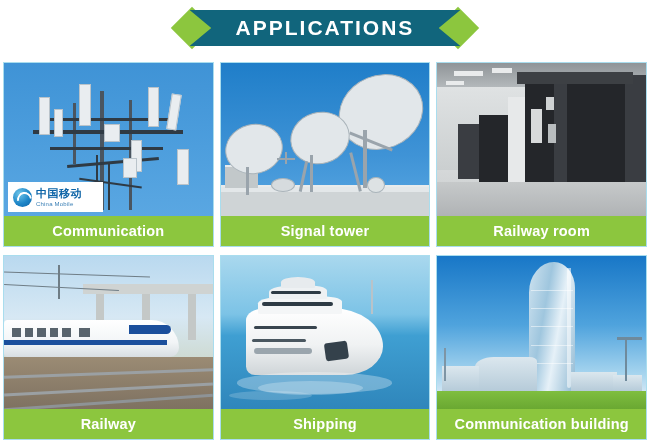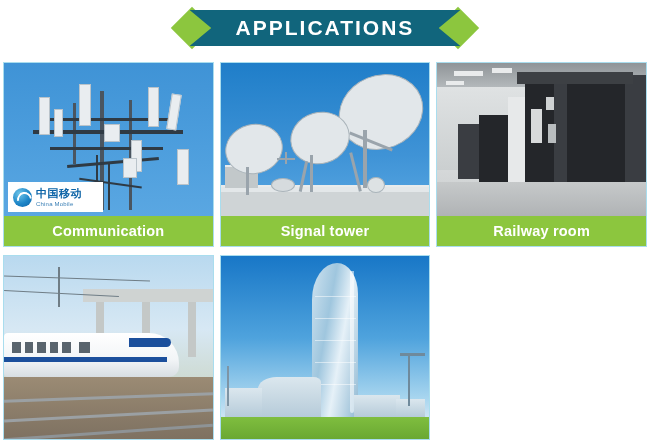--- a/index.html
+++ b/index.html
@@ -259,22 +259,52 @@
           <div class="platform" style="left:22%;top:47%;width:4%;height:6%;background:#59646d;"></div>
           <div class="platform" style="left:28%;top:47%;width:4%;height:6%;background:#59646d;"></div>
           <div class="platform" style="left:36%;top:47%;width:5%;height:6%;background:#59646d;"></div>
 
           <div class="track" style="left:0;bottom:0;width:100%;height:34%;background:linear-gradient(180deg,#9b8b74 0%,#7e7161 100%);"></div>
           <div class="rail-line" style="left:0;bottom:22%;width:100%;height:3px;background:#9ba0a3;transform:rotate(-2deg);"></div>
           <div class="rail-line" style="left:0;bottom:12%;width:100%;height:3px;background:#9ba0a3;transform:rotate(-3deg);"></div>
           <div class="rail-line" style="left:0;bottom:3%;width:100%;height:3px;background:#8e9396;transform:rotate(-4deg);"></div>
         </div>
       </div>
-    </div>
-
+      <div class="label">Railway</div>
+    </div>
+
+    <div class="card">
+      <div class="photo sea-sky">
+        <div class="scene">
+
+          <div class="ship-hull" style="left:12%;top:34%;width:66%;height:44%;
+               border-radius:18% 46% 34% 8% / 22% 70% 52% 16%;"></div>
+
+          <div class="ship-deck" style="left:18%;top:26%;width:40%;height:12%;border-radius:40% 30% 4% 4%;background:#f4f6f7;"></div>
+          <div class="ship-deck" style="left:23%;top:19%;width:28%;height:9%;border-radius:50% 40% 4% 4%;background:#eef1f3;"></div>
+          <div class="ship-deck" style="left:29%;top:14%;width:16%;height:7%;border-radius:50% 50% 4% 4%;background:#e7ebee;"></div>
+
+          <div class="ship-deck" style="left:20%;top:30%;width:34%;height:4px;background:#2e3b45;border-radius:2px;"></div>
+          <div class="ship-deck" style="left:24%;top:23%;width:24%;height:3px;background:#2e3b45;border-radius:2px;"></div>
+          <div class="ship-deck" style="left:16%;top:46%;width:30%;height:3px;background:#39454f;border-radius:2px;"></div>
+          <div class="ship-deck" style="left:15%;top:54%;width:26%;height:3px;background:#4a5760;border-radius:2px;"></div>
+
+          <div class="ship-deck" style="left:16%;top:60%;width:28%;height:6px;background:#9aa5ad;border-radius:3px;"></div>
+
+          <div class="ship-deck" style="left:50%;top:56%;width:11%;height:12%;background:#34414b;border-radius:3px;transform:rotate(-8deg);"></div>
+
+          <div class="ship-deck" style="left:72%;top:16%;width:2px;height:22%;background:#b9c3c9;"></div>
+
+          <div class="wave" style="left:8%;top:76%;width:74%;height:14%;background:rgba(255,255,255,.30);border-radius:50%;"></div>
+          <div class="wave" style="left:18%;top:82%;width:50%;height:9%;background:rgba(255,255,255,.25);"></div>
+          <div class="wave" style="left:4%;top:88%;width:40%;height:6%;background:rgba(255,255,255,.18);"></div>
+        </div>
+      </div>
+      <div class="label">Shipping</div>
+    </div>
 
     <div class="card">
       <div class="photo bldg-sky">
         <div class="scene">
 
           <div class="tower-glass" style="left:44%;top:4%;width:22%;height:84%;
                border-radius:60% 50% 4% 4% / 26% 22% 2% 2%;"></div>
 
           <div class="tower-glass" style="left:62%;top:8%;width:4px;height:78%;background:rgba(255,255,255,.55);border-radius:0 0 2px 2px;"></div>
 
@@ -289,16 +319,17 @@
           <div class="low-bldg" style="left:64%;top:76%;width:22%;height:12%;"></div>
           <div class="low-bldg" style="left:84%;top:78%;width:14%;height:10%;"></div>
 
           <div class="low-bldg" style="left:90%;top:54%;width:2px;height:28%;background:#6f8a9c;"></div>
           <div class="low-bldg" style="left:86%;top:53%;width:12%;height:3px;background:#6f8a9c;"></div>
           <div class="low-bldg" style="left:3%;top:60%;width:2px;height:22%;background:#7e95a5;"></div>
 
           <div class="lawn" style="left:0;bottom:0;width:100%;height:12%;"></div>
         </div>
       </div>
+      <div class="label">Communication building</div>
     </div>
 
   </div>
 </div>
 
 </body></html>

